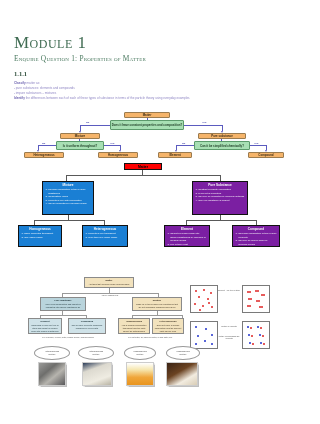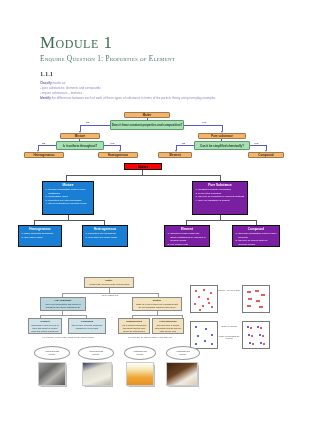--- a/index.html
+++ b/index.html
@@ -1,20 +1,20 @@
 <!DOCTYPE html>
 <html><head>
 <meta charset="utf-8">
 <style>
   html,body{margin:0;padding:0;background:#fff;}
   body{width:300px;height:424px;overflow:hidden;font-family:"Liberation Sans",sans-serif;}
   .page{position:relative;width:300px;height:424px;background:#fff;}
 
   
-  .hdr{position:absolute;left:40px;top:34px;width:240px;}
+  .hdr{position:absolute;left:14px;top:34px;width:240px;}
   .mod-title{font-family:"Liberation Serif",serif;font-size:17px;color:#3f6b52;
     font-variant:small-caps;letter-spacing:.5px;line-height:1;font-weight:400;}
   .mod-sub{font-family:"Liberation Serif",serif;font-size:7.4px;color:#4b7a60;
     font-variant:small-caps;letter-spacing:.2px;margin-top:3px;}
   .sec-num{font-family:"Liberation Serif",serif;font-size:6.5px;color:#2f4f3c;
     font-weight:bold;margin-top:7px;}
   .blurb{margin-top:4px;font-size:3.05px;line-height:1.62;color:#8f86c4;}
   .blurb b{color:#6a5fae;}
 
   
@@ -68,21 +68,21 @@
      font-size:2.1px;color:#333;line-height:1.4;text-align:center;}
   .thumb{position:absolute;border:.6px solid #ccc;box-shadow:.5px .5px 1px rgba(0,0,0,.25);}
 </style>
 </head>
 <body>
 
 <div class="page">
 
   <div class="hdr">
     <div class="mod-title">Module 1</div>
-    <div class="mod-sub">Enquire Question 1: Properties of Element</div>
+    <div class="mod-sub">Enquire Question 1: Properties of Matter</div>
     <div class="sec-num">1.1.1</div>
     <div class="blurb">
       <div><b>Classify</b> <span>matter as:</span></div>
       <div>- pure substances: elements and compounds</div>
       <div>- impure substances – mixtures</div>
       <div><b>Identify</b> <span>the differences between each of each of these types of substance in terms of the particle theory using everyday examples</span></div>
     </div>
   </div>
 
   <div class="dg" id="d1">

